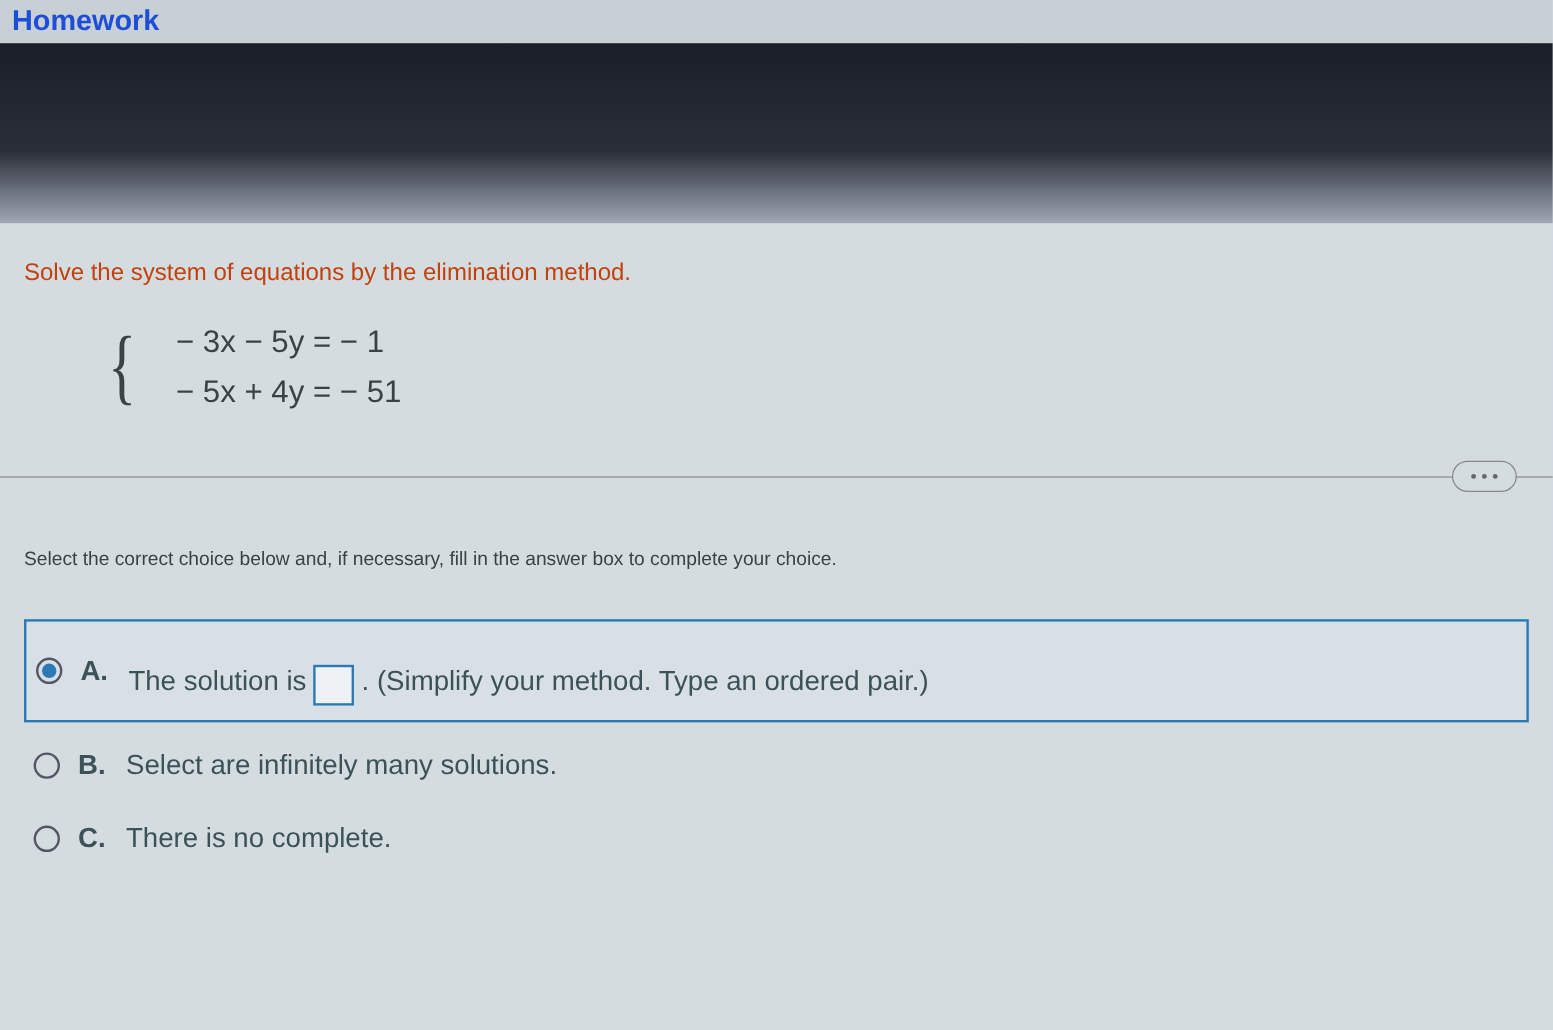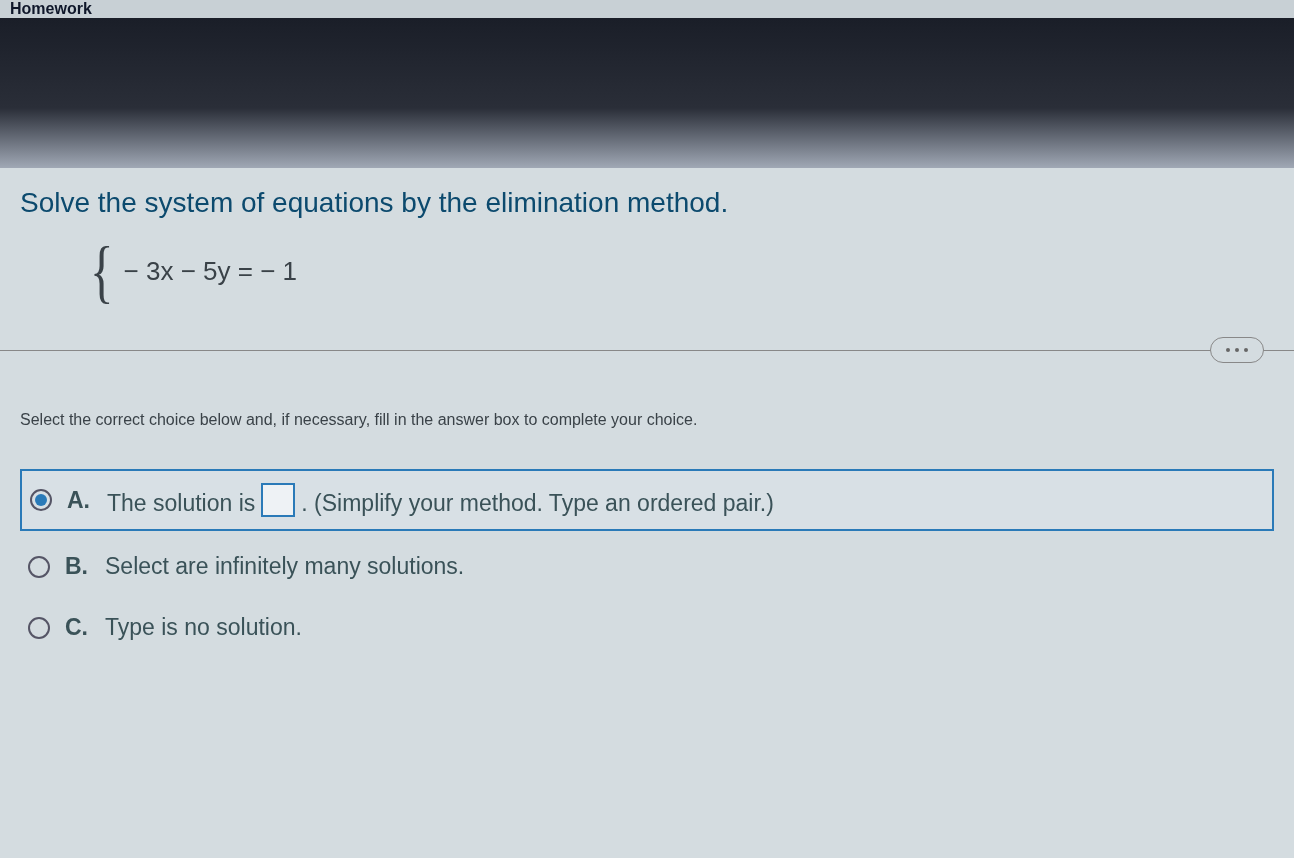--- a/index.html
+++ b/index.html
@@ -9,43 +9,43 @@
     }
     body {
       font-family: Arial, Helvetica, sans-serif;
       background: #d4dce0;
       width: 1294px;
       height: 858px;
       overflow: hidden;
       position: relative;
     }
     .header-bar {
-      height: 18px;
+      height: 36px;
       background: #c8d0d5;
       display: flex;
       align-items: center;
       padding: 0 10px;
-      font-size: 16px;
+      font-size: 24px;
       font-weight: bold;
-      color: #0f172a;
+      color: #1d4ed8;
     }
     .dark-band {
       height: 150px;
       background: linear-gradient(to bottom, #1a1e28 0%, #2a2e38 60%, #a0a8b5 100%);
       position: relative;
     }
     .content-area {
       padding: 10px 20px 0 20px;
       background: #d4dce0;
     }
     .instruction {
-      font-size: 28px;
-      color: #0c4a6e;
+      font-size: 20px;
+      color: #c2410c;
       margin-bottom: 25px;
-      margin-top: 9px;
+      margin-top: 20px;
     }
     .equation-block {
       font-size: 26px;
       color: #3a4248;
       margin-left: 65px;
       margin-bottom: 50px;
       display: flex;
       align-items: center;
     }
     .brace {
@@ -55,20 +55,21 @@
       font-family: 'Times New Roman', serif;
       display: inline-block;
       transform: scaleX(0.7);
     }
     .eq-lines {
       display: inline-block;
     }
     .eq-line {
       line-height: 1.6;
       font-family: Arial, sans-serif;
+      margin-left: 23px;
     }
     .divider-row {
       border-top: 1px solid #888;
       margin: 0 -20px;
       position: relative;
       height: 1px;
     }
     .dots-badge {
       position: absolute;
       right: 30px;
@@ -130,23 +131,24 @@
       border-radius: 50%;
       display: block;
     }
     .choice-letter {
       font-weight: bold;
       margin-right: 15px;
       min-width: 25px;
     }
     .choice-text-a {
       display: flex;
-      align-items: flex-end;
+      align-items: flex-start;
       flex-wrap: wrap;
       gap: 6px;
+      margin-top: 24px;
     }
     .answer-box {
       width: 34px;
       height: 34px;
       border: 2px solid #2a7ab8;
       background: #eef2f5;
       display: inline-block;
       vertical-align: middle;
     }
     .hint {
@@ -163,20 +165,21 @@
 <div class="dark-band"></div>
 
 <div class="content-area">
 
   <div class="instruction">Solve the system of equations by the elimination method.</div>
 
   <div class="equation-block">
     <span class="brace">{</span>
     <span class="eq-lines">
       <div class="eq-line">− 3x − 5y = − 1</div>
+      <div class="eq-line">− 5x + 4y = − 51</div>
     </span>
   </div>
 
   <div class="divider-row">
     <div class="dots-badge">
       <span></span>
         <span></span>
         <span></span>
     </div>
   </div>
@@ -197,18 +200,18 @@
 
     <div class="choice-row">
       <span class="radio"></span>
       <span class="choice-letter">B.</span>
       <span>Select are infinitely many solutions.</span>
     </div>
 
     <div class="choice-row">
       <span class="radio"></span>
       <span class="choice-letter">C.</span>
-      <span>Type is no solution.</span>
+      <span>There is no complete.</span>
     </div>
 
   </div>
 
 </div>
 
 </body></html>

